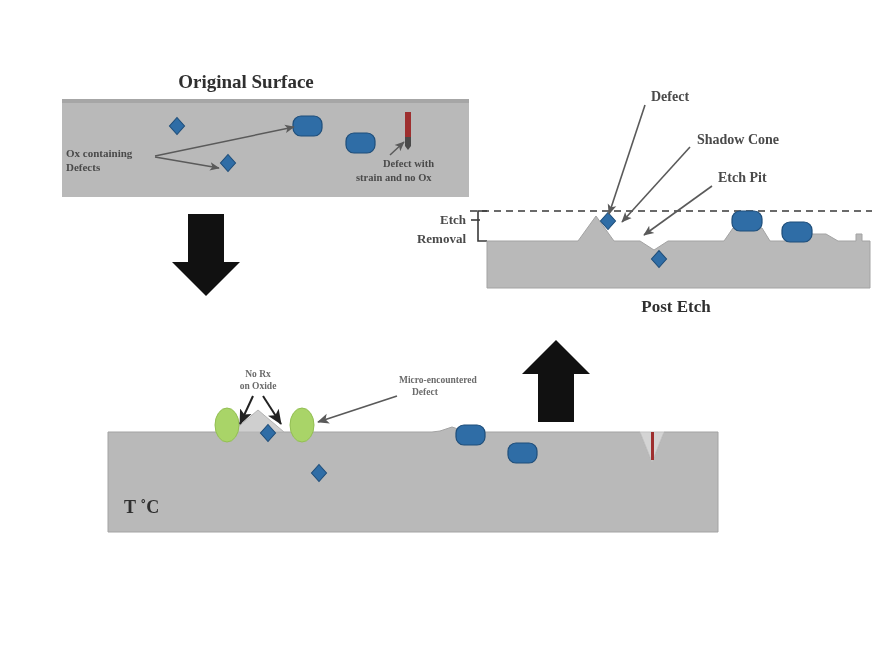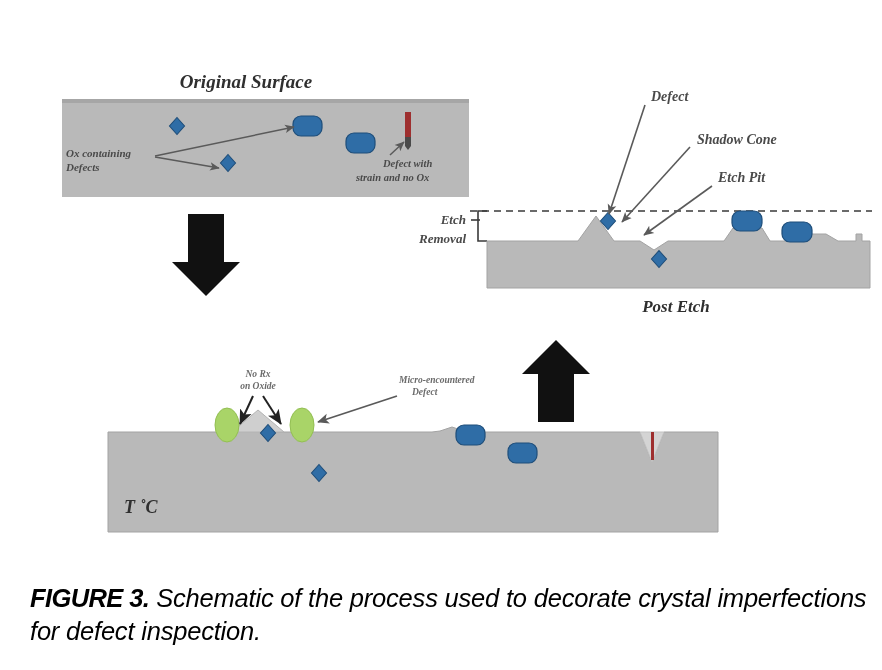--- a/index.html
+++ b/index.html
@@ -13,21 +13,20 @@
     height: 670px;
     position: relative;
     font-family: "Liberation Sans", sans-serif;
     overflow: hidden;
   }
   #figure-root {
     position: absolute;
     left: 0; top: 0;
     width: 882px;
     height: 670px;
-    font-style: italic;
   }
   #schematic {
     position: absolute;
     left: 0; top: 0;
     width: 882px;
     height: 570px;
     display: block;
   }
   .caption {
     position: absolute;
@@ -218,17 +217,14 @@
       </g>
 
       <text class="svg-small" x="651" y="101" font-size="14">Defect</text>
       <text class="svg-small" x="697" y="144" font-size="14">Shadow Cone</text>
       <text class="svg-small" x="718" y="182" font-size="14">Etch Pit</text>
 
       <text class="svg-title" x="676" y="312" font-size="17" text-anchor="middle">Post Etch</text>
     </g>
   </svg>
 
-  <div class="caption">
-    <span class="cap-label">FIGURE 3.</span><span> Schematic of the process used to decorate crystal imperfections for defect inspection.</span>
-  </div>
 
 </div>
 
 </body></html>

